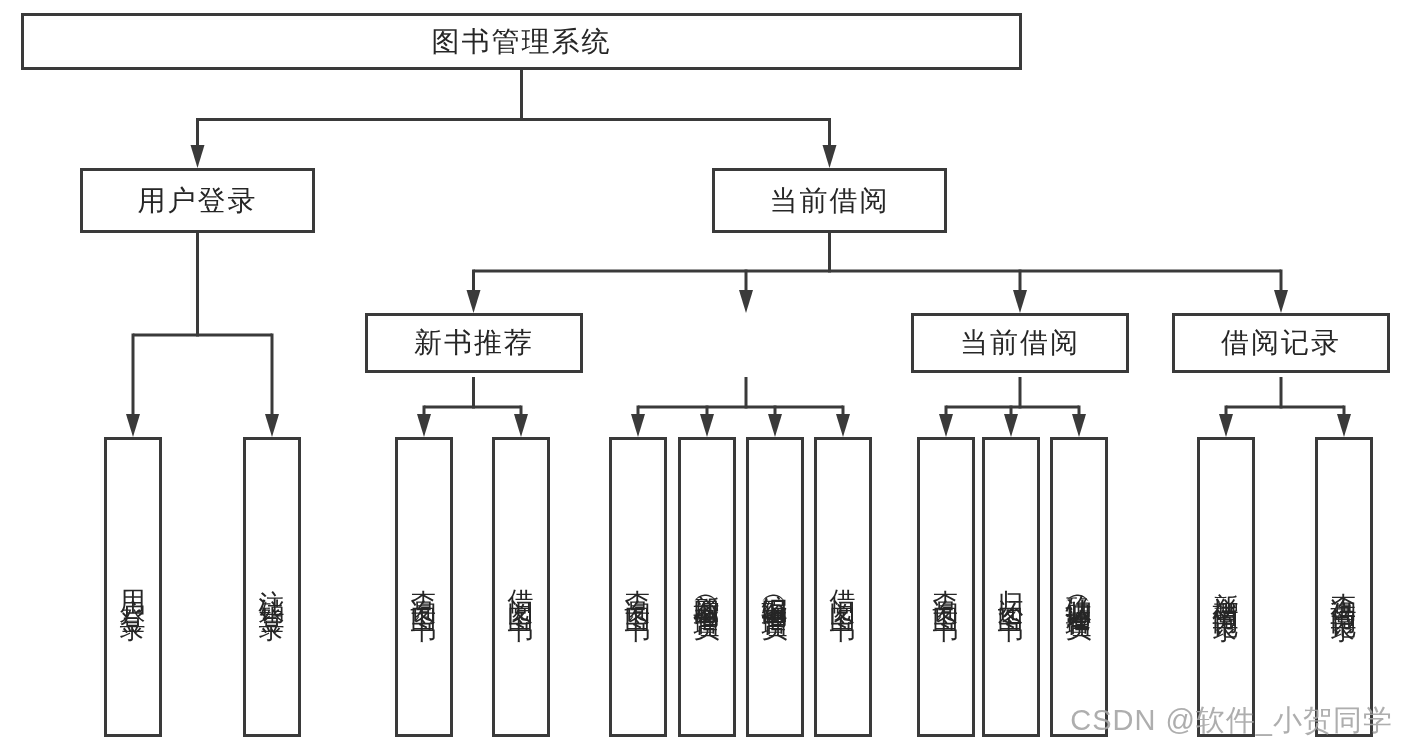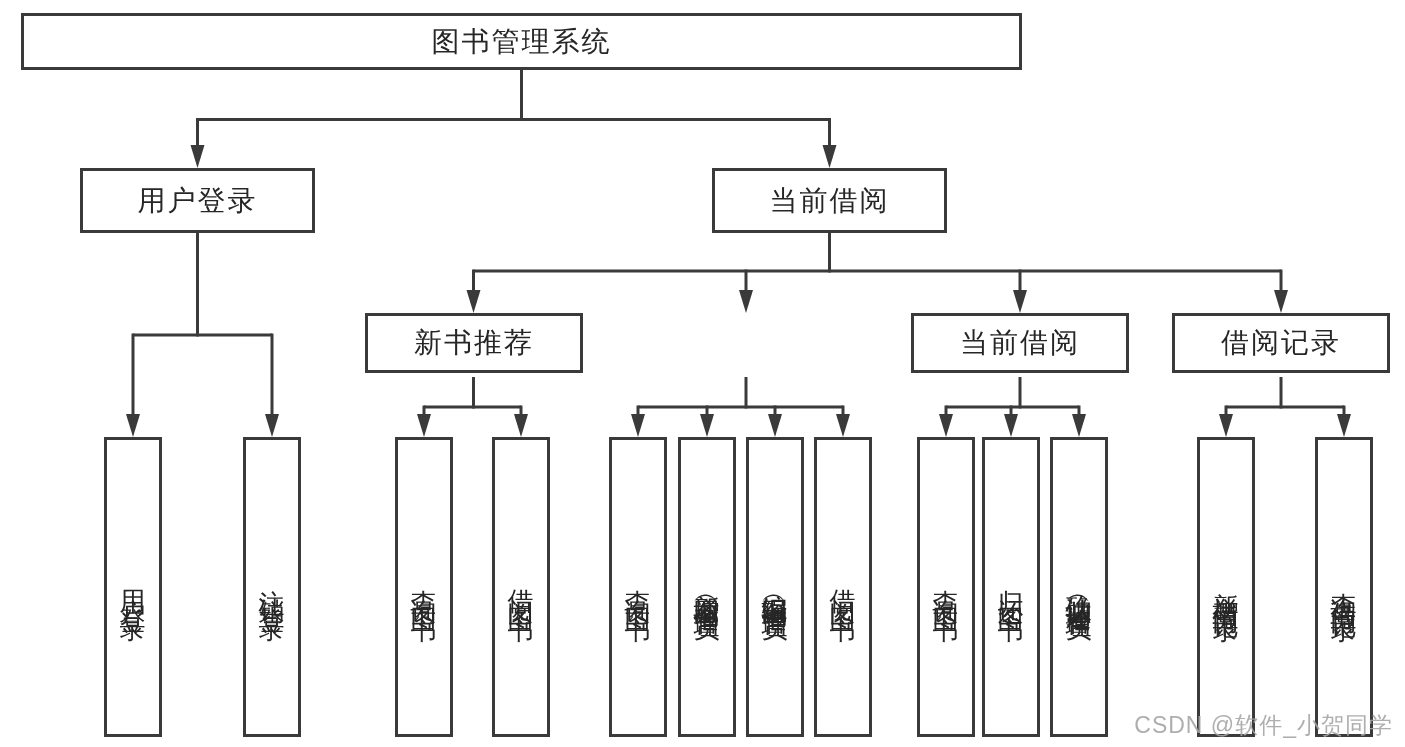--- a/index.html
+++ b/index.html
@@ -61,21 +61,21 @@
     line-height: 1;
     white-space: nowrap;
   }
   .ls-lg { letter-spacing: 9px; }
   .ls-md { letter-spacing: 5px; }
   .ls-sm { letter-spacing: 3px; }
   .watermark {
     position: absolute;
     right: 12px;
     bottom: 6px;
-    font-size: 23px;
+    font-size: 29px;
     color: rgba(165,165,165,0.9);
     z-index: 10;
     letter-spacing: 1px;
   }
 </style>
 </head>
 <body>
 
 <div class="stage">
 

